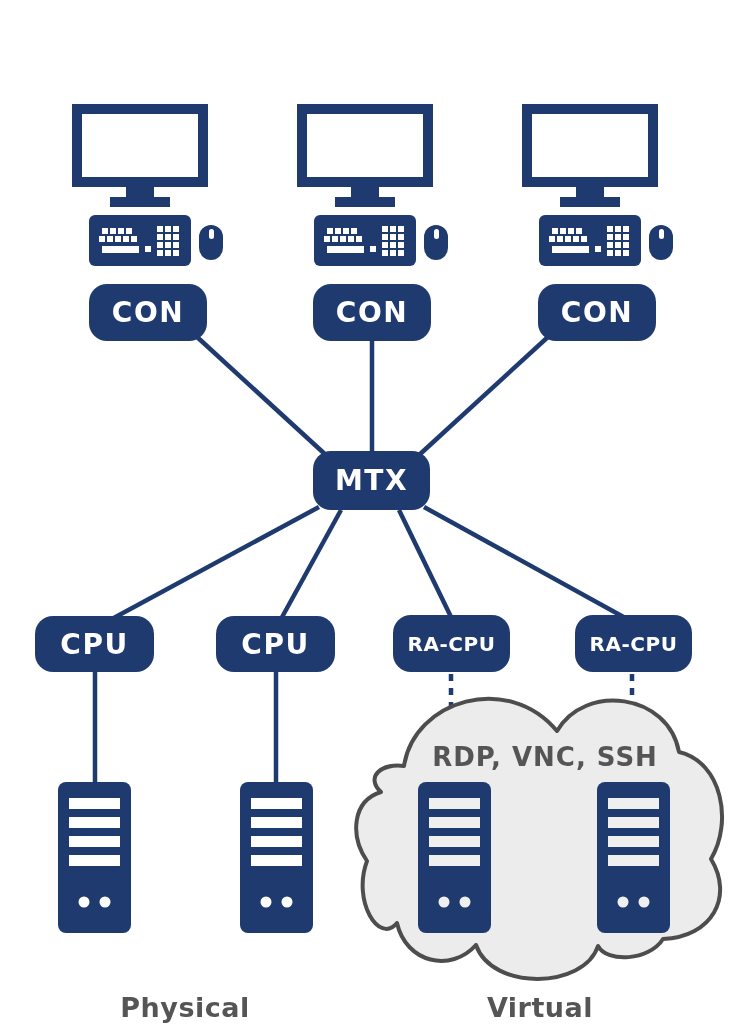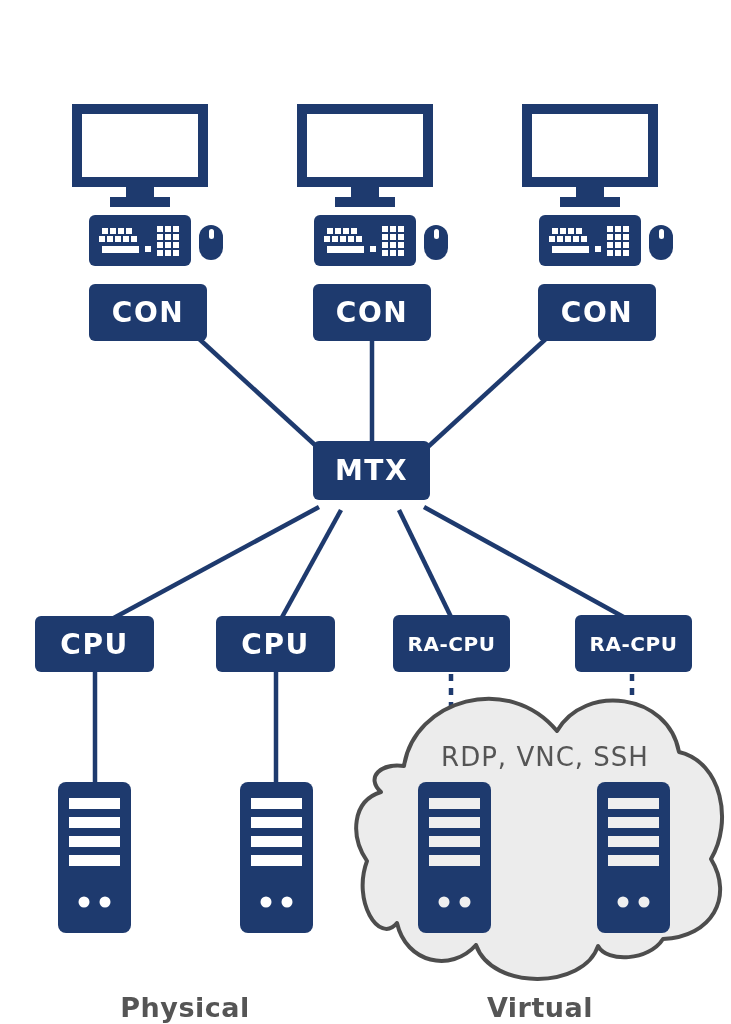--- a/index.html
+++ b/index.html
@@ -16,34 +16,34 @@
     width:731px;height:1024px;
     background:var(--bg);
     font-family:"DejaVu Sans","Liberation Sans",sans-serif;
     overflow:hidden;
   }
   .overlay{position:absolute;left:0;top:0;width:731px;height:1024px;}
   .abs{position:absolute;}
   .node-box{
     position:absolute;
     background:var(--navy);
-    border-radius:6px;
+    border-radius:18px;
     color:#fff;
     display:flex;align-items:center;justify-content:center;
     font-weight:bold;
     font-size:28px;
     letter-spacing:1.5px;
   }
   .node-box.small-text{font-size:20px;letter-spacing:0.5px;}
   .cloud-label{
     position:absolute;
     left:430px;top:742px;width:230px;
     text-align:center;
     color:var(--caption);
-    font-size:26px;font-weight:400;
+    font-size:26px;font-weight:700;
     letter-spacing:1px;
   }
   .caption{
     position:absolute;
     text-align:center;
     color:var(--caption);
     font-size:27px;font-weight:bold;
     letter-spacing:0.5px;
   }
   .caption.physical{left:40px;top:992px;width:290px;}
@@ -203,21 +203,21 @@
     </g>
   </svg>
   <svg class="abs" style="left:649px;top:225px" width="24" height="35" viewBox="0 0 24 35">
     <rect x="0" y="0" width="24" height="35" rx="12" fill="#1e3a6e"></rect>
     <rect x="10" y="4" width="5" height="10" rx="2.5" fill="#ffffff"></rect>
   </svg>
   <div class="node-box" style="left:538px;top:284px;width:118px;height:57px">
     <span>CON</span>
   </div>
 
-  <div class="node-box" style="left:313px;top:441px;width:117px;height:59px">
+  <div class="node-box" style="left:313px;top:451px;width:117px;height:59px">
     <span>MTX</span>
   </div>
 
   <div class="node-box" style="left:35px;top:616px;width:119px;height:56px">
     <span>CPU</span>
   </div>
   <div class="node-box" style="left:216px;top:616px;width:119px;height:56px">
     <span>CPU</span>
   </div>
   <div class="node-box small-text" style="left:393px;top:615px;width:117px;height:57px">

